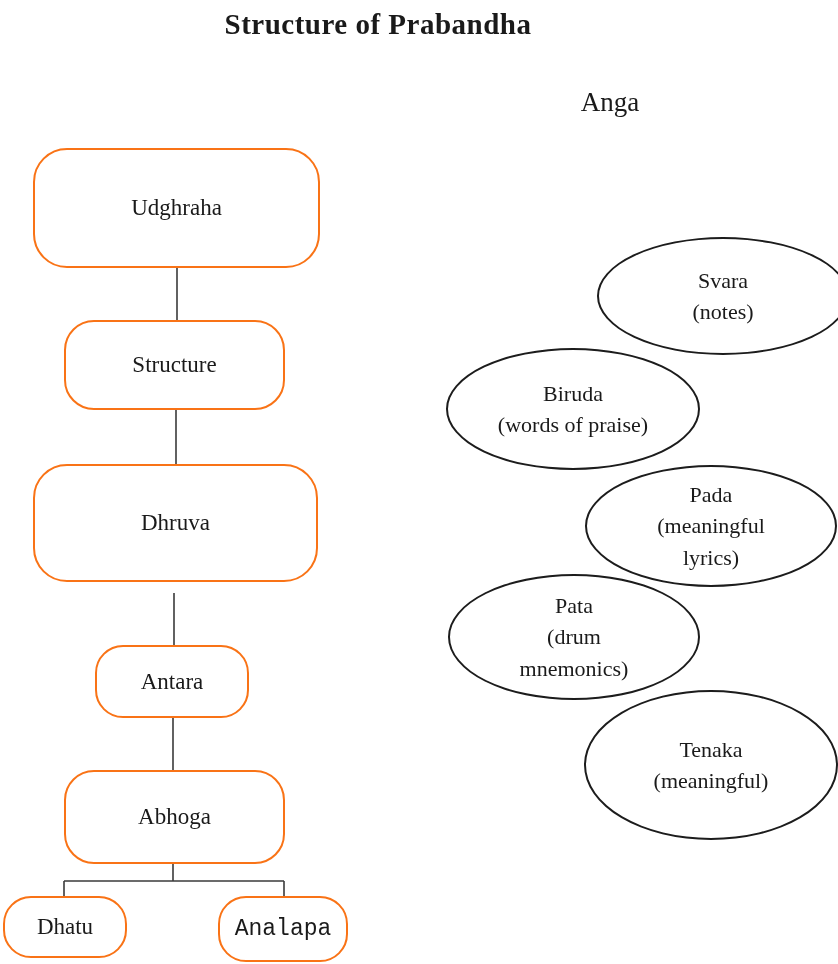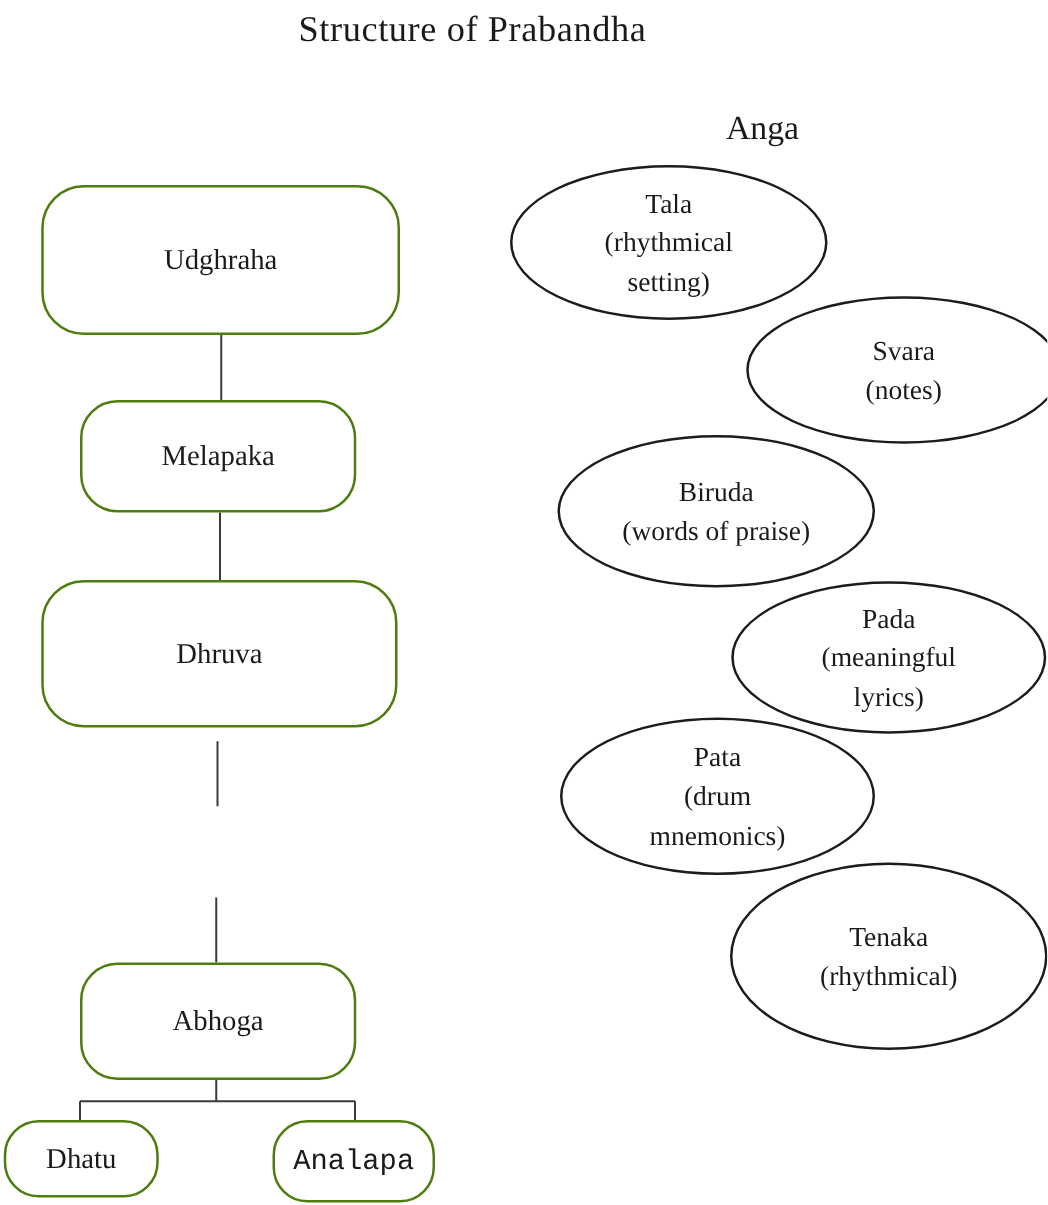--- a/index.html
+++ b/index.html
@@ -17,33 +17,34 @@
     overflow: hidden;
   }
   .title {
     position: absolute;
     top: 8px;
     left: 0;
     width: 756px;
     text-align: center;
     font-size: 29px;
     letter-spacing: 0.5px;
+    font-weight: bold;
   }
   .col-header {
     position: absolute;
     font-size: 27px;
     text-align: center;
   }
   #hdr-dhatu { top: 87px; left: 102px; width: 150px; }
   #hdr-anga  { top: 87px; left: 535px; width: 150px; }
 
   .box {
     position: absolute;
     box-sizing: border-box;
-    border: 2px solid #4d7c0f;
+    border: 2px solid #f97316;
     background: #ffffff;
     display: flex;
     align-items: center;
     justify-content: center;
     font-size: 23px;
     text-align: center;
   }
   #box-udghraha { left: 33px;  top: 148px; width: 287px; height: 120px; border-radius: 34px; }
   #box-melapaka { left: 64px;  top: 320px; width: 221px; height: 90px;  border-radius: 30px; }
   #box-dhruva   { left: 33px;  top: 464px; width: 285px; height: 118px; border-radius: 34px; }
@@ -99,56 +100,54 @@
     <line x1="173" y1="864" x2="173" y2="881" stroke="#3a3a3a" stroke-width="1.6"></line>
     <line x1="64" y1="881" x2="284" y2="881" stroke="#3a3a3a" stroke-width="1.6"></line>
     <line x1="64" y1="881" x2="64" y2="897" stroke="#3a3a3a" stroke-width="1.6"></line>
     <line x1="284" y1="881" x2="284" y2="897" stroke="#3a3a3a" stroke-width="1.6"></line>
   </svg>
 
   <div class="box" id="box-udghraha">
     <span>Udghraha</span>
   </div>
   <div class="box" id="box-melapaka">
-    <span>Melapaka</span>
+    <span>Structure</span>
   </div>
   <div class="box" id="box-dhruva">
     <span>Dhruva</span>
+  </div>
+  <div class="box" id="box-antara">
+    <span>Antara</span>
   </div>
   <div class="box" id="box-abhoga">
     <span>Abhoga</span>
   </div>
   <div class="box" id="box-alapa">
     <span>Dhatu</span>
   </div>
   <div class="box" id="box-analapa">
     <span>Analapa</span>
   </div>
 
-  <div class="ellipse" id="ell-tala">
-    <span>Tala
-(rhythmical
-setting)</span>
-  </div>
   <div class="ellipse" id="ell-svara">
     <span>Svara
 (notes)</span>
   </div>
   <div class="ellipse" id="ell-pada">
     <span>Pada
 (meaningful
 lyrics)</span>
   </div>
   <div class="ellipse" id="ell-biruda">
     <span>Biruda
 (words of praise)</span>
   </div>
   <div class="ellipse" id="ell-pata">
     <span>Pata
 (drum
 mnemonics)</span>
   </div>
   <div class="ellipse" id="ell-tenaka">
     <span>Tenaka
-(rhythmical)</span>
+(meaningful)</span>
   </div>
 
 </div>
 
 </body></html>

